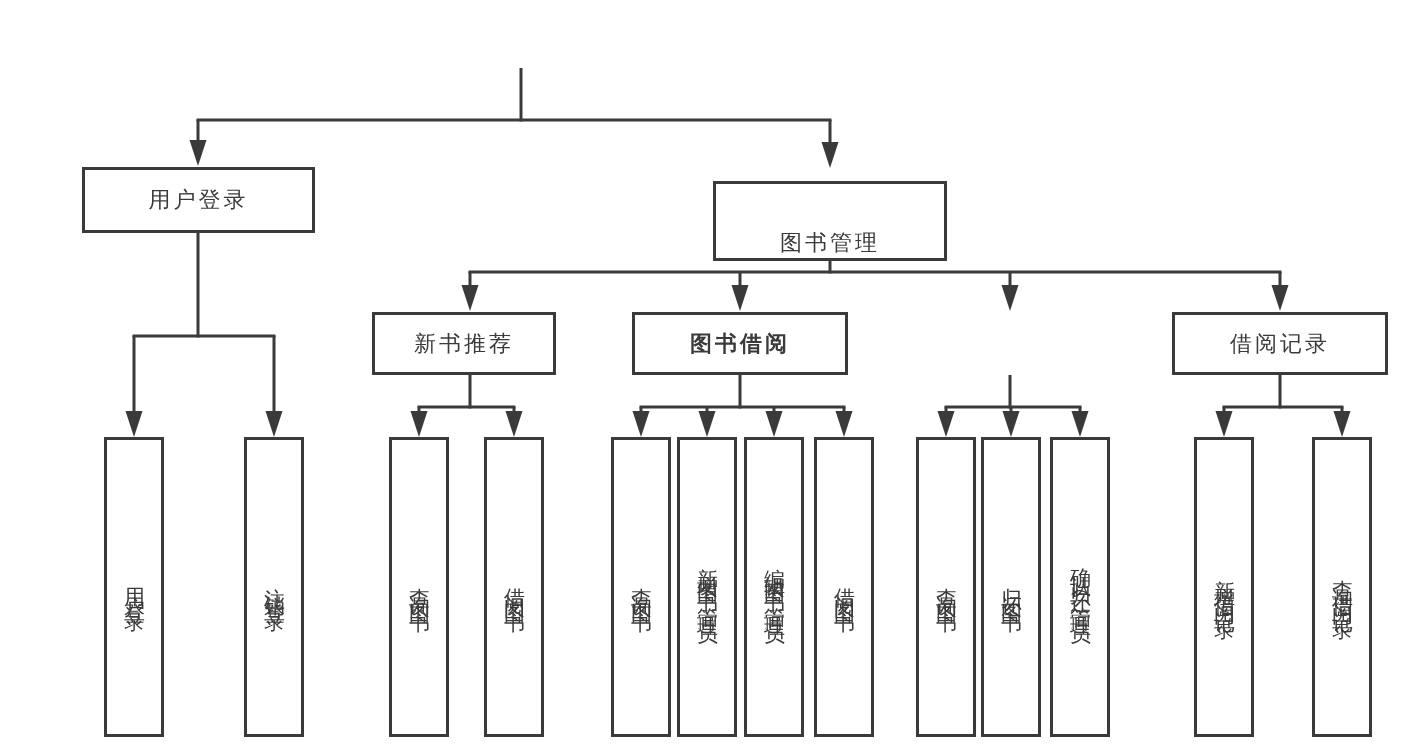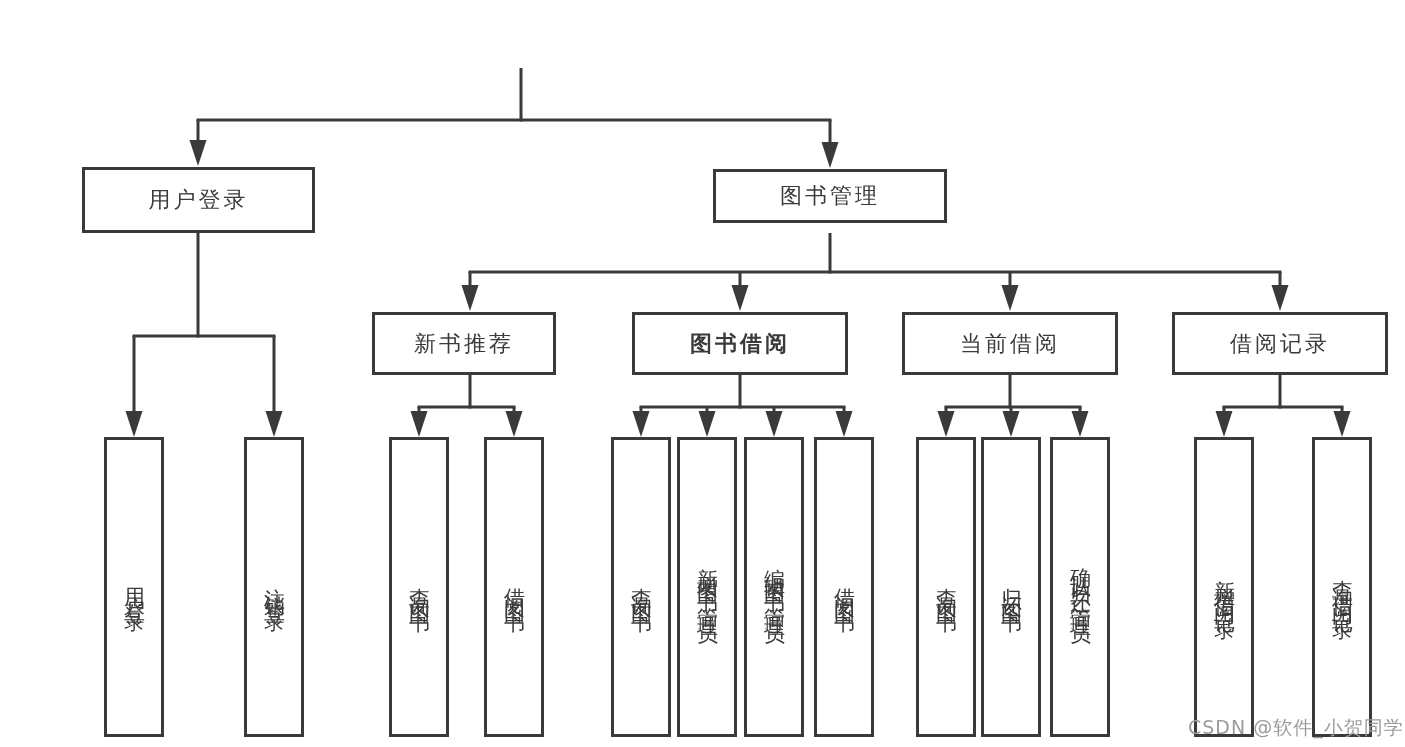--- a/index.html
+++ b/index.html
@@ -126,32 +126,29 @@
       <polygon points="1071.5,411 1088.5,411 1080,437"></polygon>
       <polygon points="1215.5,411 1232.5,411 1224,437"></polygon>
       <polygon points="1333.5,411 1350.5,411 1342,437"></polygon>
     </g>
   </svg>
 
 
   <div class="node" style="left:82px; top:167px; width:233px; height:66px;">
     <span>用户登录</span>
   </div>
-  <div class="node" style="left:713px; top:169px; width:234px; height:54px;">
+  <div class="node" style="left:713px; top:181px; width:234px; height:80px;align-items:flex-end;">
     <span>图书管理</span>
   </div>
 
   <div class="node" style="left:372px; top:312px; width:184px; height:63px;">
     <span>新书推荐</span>
   </div>
   <div class="node" style="left:632px; top:312px; width:216px; height:63px;font-weight:bold;">
     <span>图书借阅</span>
-  </div>
-  <div class="node" style="left:902px; top:312px; width:216px; height:63px;">
-    <span>当前借阅</span>
   </div>
   <div class="node" style="left:1172px; top:312px; width:216px; height:63px;">
     <span>借阅记录</span>
   </div>
 
   <div class="vnode" style="left:104px;">
     <span class="vlabel">用户登录</span>
   </div>
   <div class="vnode" style="left:244px;">
     <span class="vlabel">注销登录</span>
@@ -187,15 +184,14 @@
     <span class="vlabel">确认归还（管理员）</span>
   </div>
 
   <div class="vnode" style="left:1194px;">
     <span class="vlabel">新增借阅记录</span>
   </div>
   <div class="vnode" style="left:1312px;">
     <span class="vlabel">查询借阅记录</span>
   </div>
 
-  <div class="watermark">CSDN @软件_小贺同学</div>
 
 </div>
 
 </body></html>

